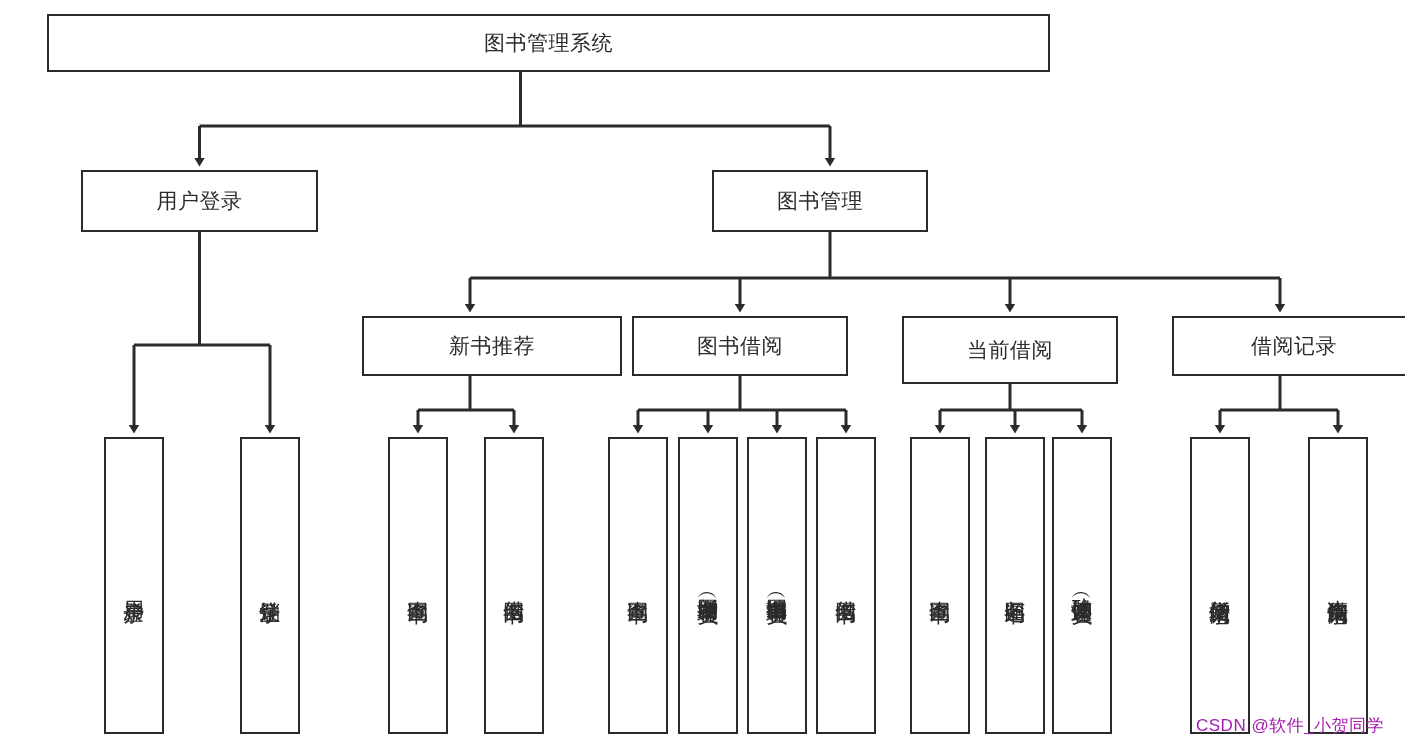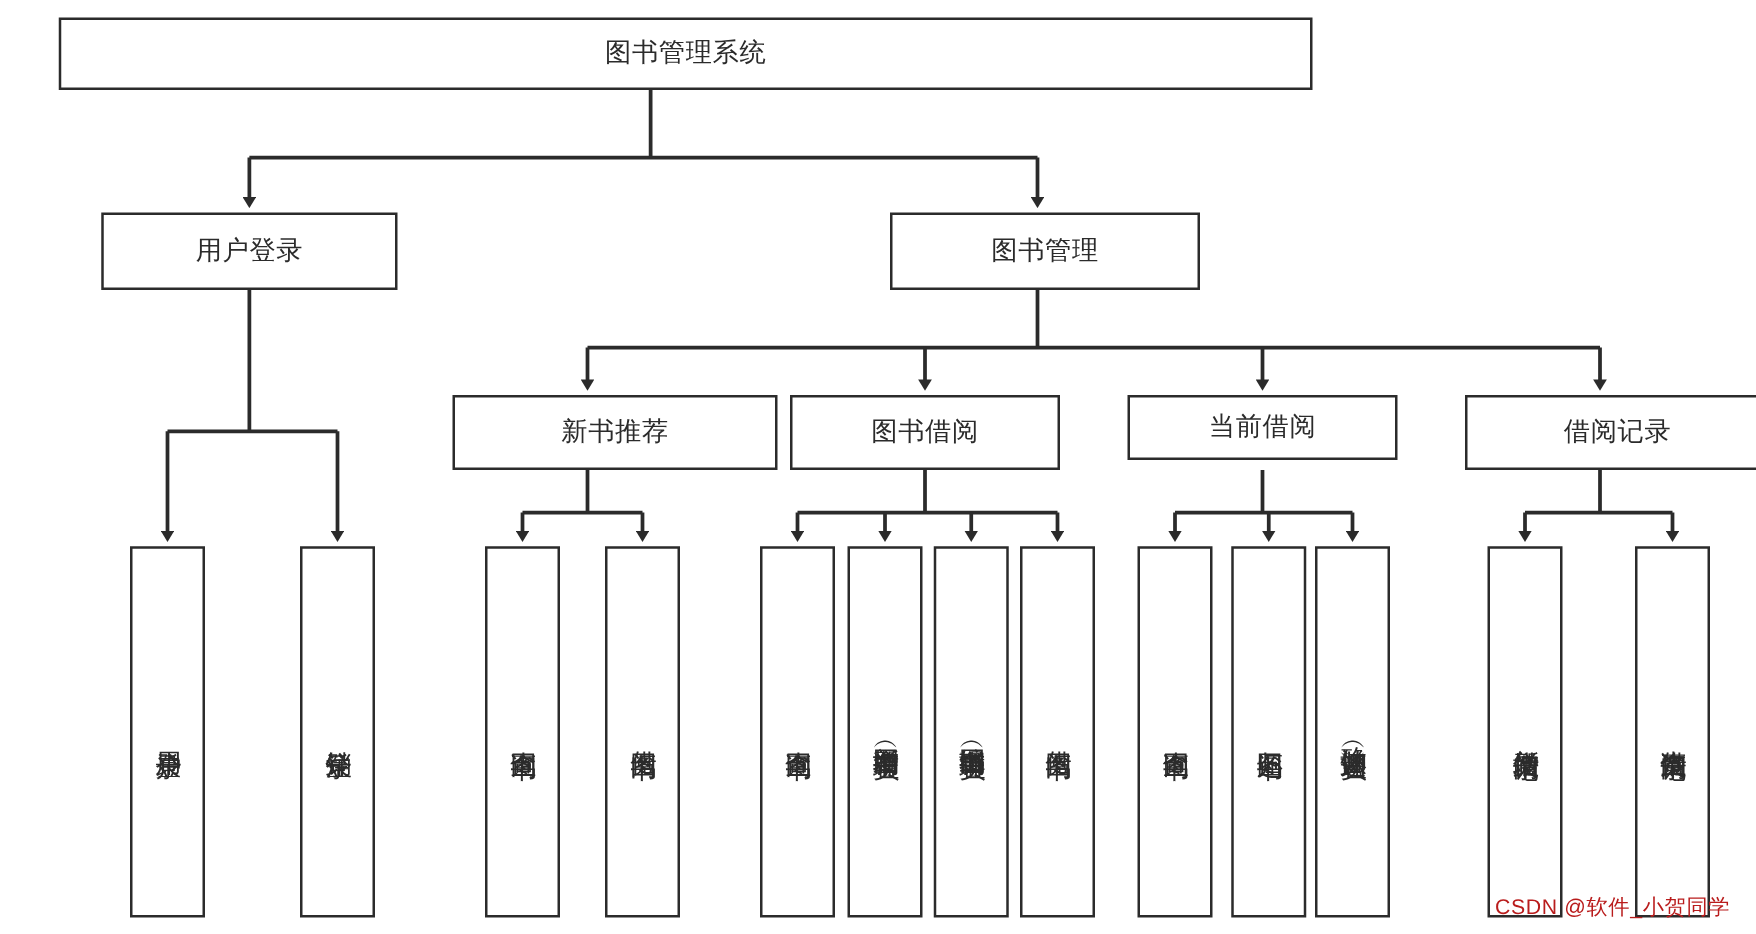--- a/index.html
+++ b/index.html
@@ -49,21 +49,21 @@
     writing-mode: vertical-rl;
     text-orientation: upright;
     line-height: 1.32;
     letter-spacing: 1px;
     white-space: nowrap;
     user-select: none;
   }
   .watermark {
     position: absolute;
     font-size: 17px;
-    color: #b91c1c;
+    color: #a21caf;
     white-space: nowrap;
     user-select: none;
     letter-spacing: 0.5px;
   }
 </style>
 </head>
 <body>
 
 <div id="diagram-root">
 
@@ -110,31 +110,31 @@
       </g>
   </svg>
 
   <div class="node-box" style="left: 19px; top: 14px; width: 1003px; height: 58px; margin-left: 28px;">
     <span class="node-label-h">图书管理系统</span>
   </div>
 
   <div class="node-box" style="left: 81px; top: 170px; width: 237px; height: 62px;">
     <span class="node-label-h">用户登录</span>
   </div>
-  <div class="node-box" style="left: 712px; top: 170px; width: 248px; height: 62px;">
+  <div class="node-box" style="left: 712px; top: 170px; width: 216px; height: 62px;">
     <span class="node-label-h">图书管理</span>
   </div>
 
   <div class="node-box" style="left: 362px; top: 316px; width: 260px; height: 60px;">
     <span class="node-label-h">新书推荐</span>
   </div>
   <div class="node-box" style="left: 632px; top: 316px; width: 216px; height: 60px; align-items: center;">
     <span class="node-label-h">图书借阅</span>
   </div>
-  <div class="node-box" style="left: 902px; top: 316px; width: 216px; height: 52px;">
+  <div class="node-box" style="left: 902px; top: 316px; width: 216px; height: 68px;">
     <span class="node-label-h">当前借阅</span>
   </div>
   <div class="node-box" style="left: 1172px; top: 316px; width: 244px; height: 60px;">
     <span class="node-label-h">借阅记录</span>
   </div>
 
   <div class="node-box" style="left: 104px; top: 437px; width: 60px; height: 297px;">
     <span class="node-label-v">用户登录</span>
   </div>
   <div class="node-box" style="left: 240px; top: 437px; width: 60px; height: 297px;">

